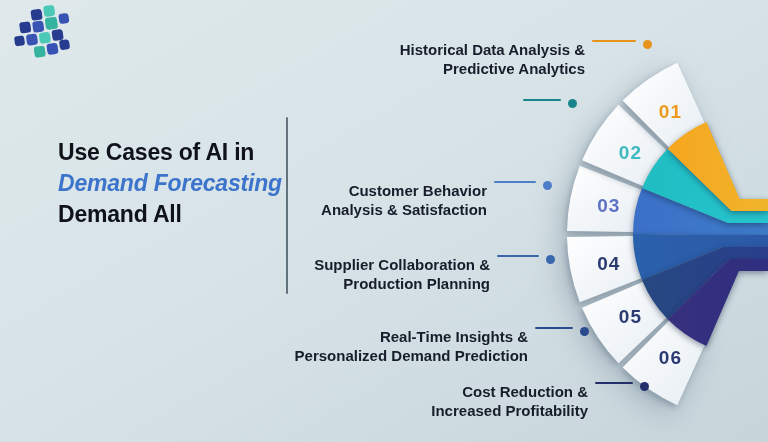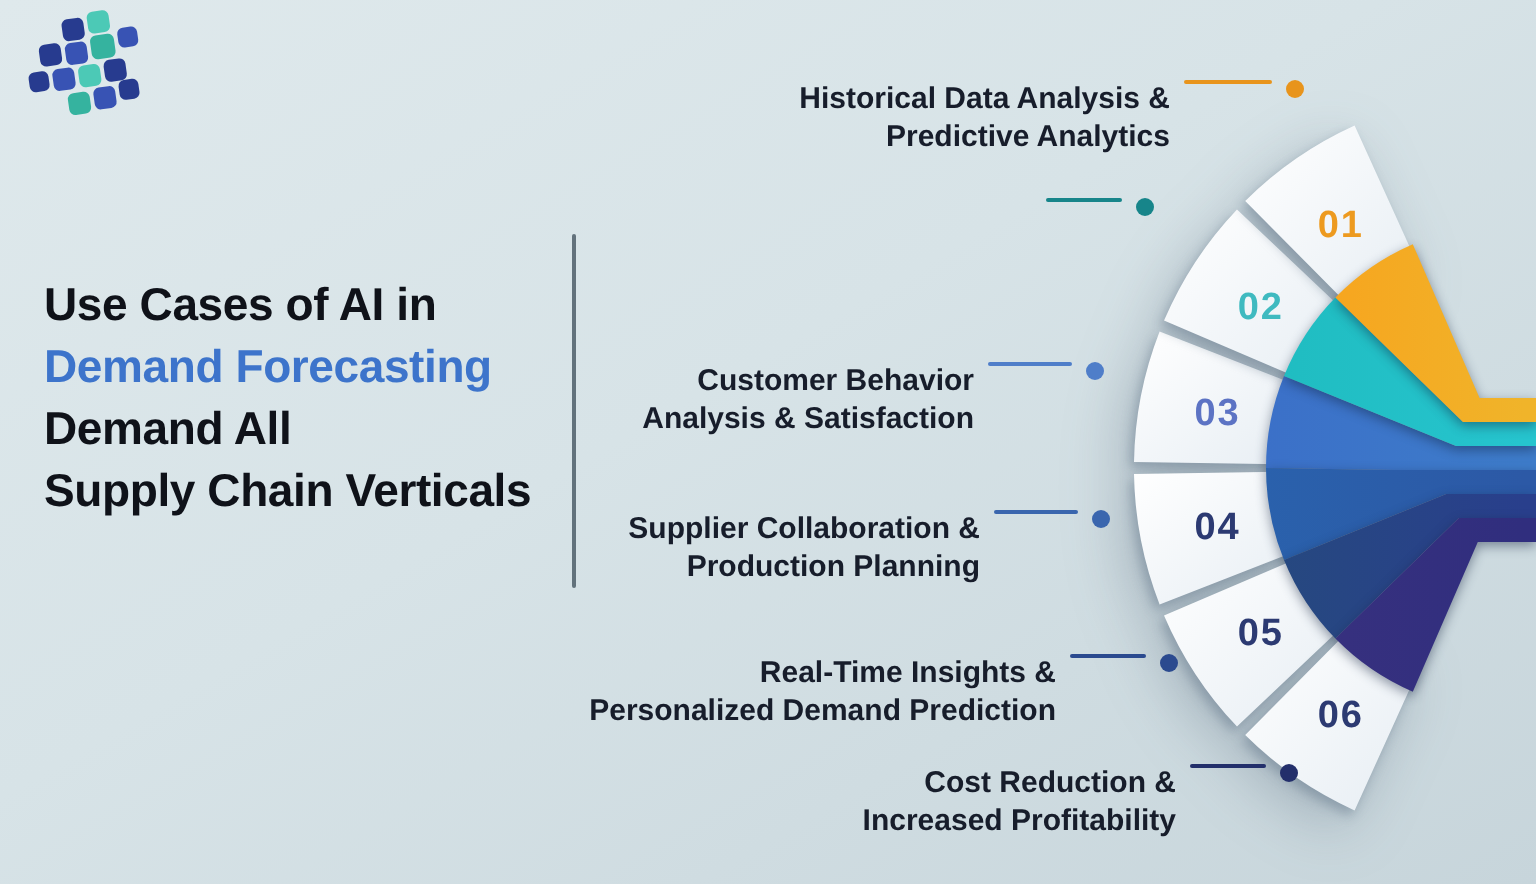--- a/index.html
+++ b/index.html
@@ -7,22 +7,22 @@
     position:relative;width:768px;height:442px;overflow:hidden;
     font-family:"Liberation Sans",sans-serif;
     background:linear-gradient(150deg,#dfe9ec 0%,#d7e3e7 45%,#c7d5db 100%);
   }
   .logo{position:absolute;left:12px;top:5px;width:70px;height:62px;}
   .title{
     position:absolute;left:22px;top:137px;width:260px;
     font-size:23px;line-height:31px;font-weight:bold;color:#0f1219;
     letter-spacing:-0.2px;
   }
-  .title .accent{display:block;}
-  .title span{display:block;}
+  .title .accent{display:block;font-style:italic;}
+  .title span{display:block;margin-left:36px;}
   .divider{
     position:absolute;left:286px;top:117px;width:2px;height:177px;
     background:#4e5e69;border-radius:2px;opacity:.85;
   }
   .callout{
     position:absolute;display:flex;align-items:flex-start;gap:7px;
   }
   .callout-label{
     white-space:pre-line;text-align:right;
     font-size:15px;line-height:19px;font-weight:bold;color:#171d2b;
@@ -51,21 +51,20 @@
       <rect x="20" y="40" width="11" height="11" rx="3" fill="#35b39f"></rect>
       <rect x="33" y="39" width="11" height="11" rx="3" fill="#3853b4"></rect>
       <rect x="46" y="37" width="10" height="10" rx="3" fill="#273b8f"></rect>
     </g>
   </svg>
 
   <div class="title">
     <span>Use Cases of AI in</span>
     <span class="accent" id="accent-line" style="color: rgb(61, 116, 203);">Demand Forecasting</span>
     <span>Demand All</span>
-    <span>Supply Chain Verticals</span>
   </div>
 
   <div class="divider"></div>
 
   <svg class="fan" width="768" height="442" viewBox="0 0 768 442">
       <defs>
         <linearGradient id="gw" x1="0" y1="0" x2="1" y2="1">
           <stop offset="0" stop-color="#ffffff"></stop>
           <stop offset="1" stop-color="#e6edf3"></stop>
         </linearGradient>

